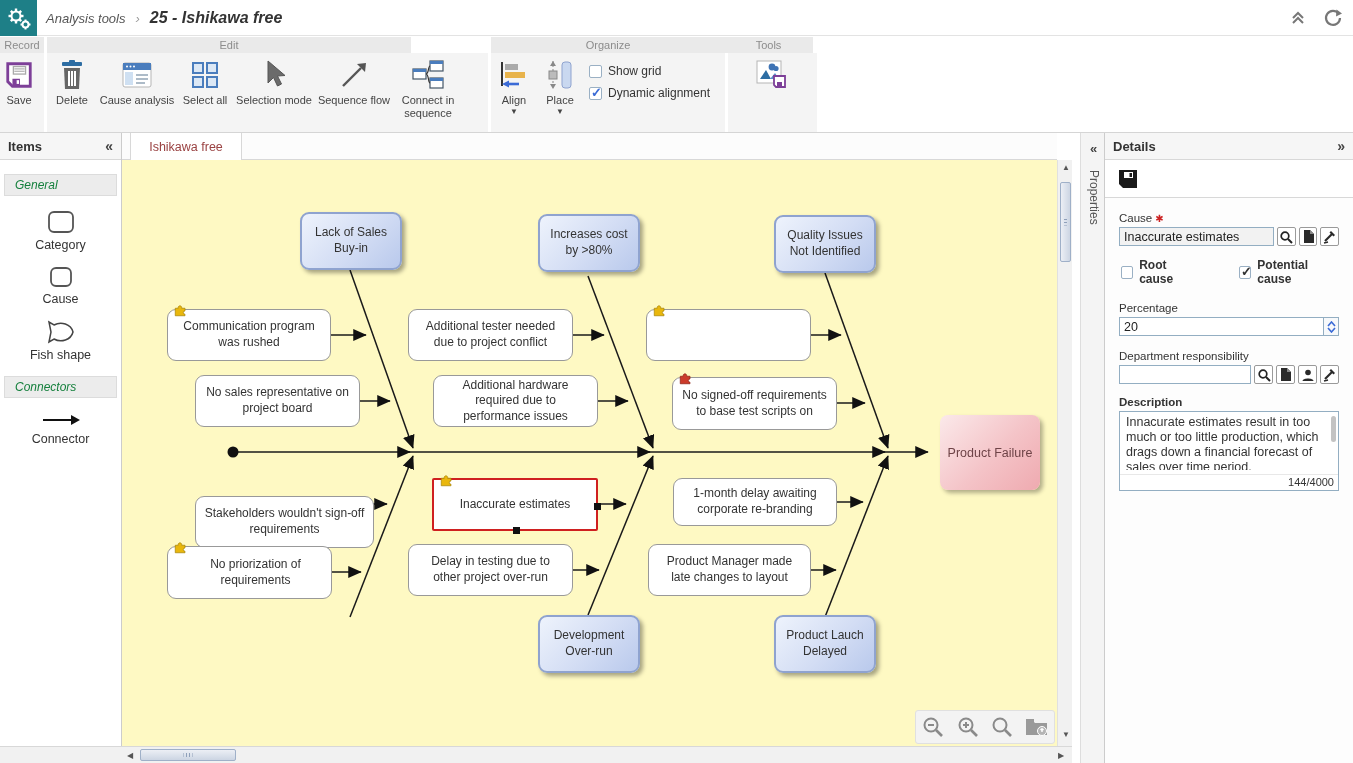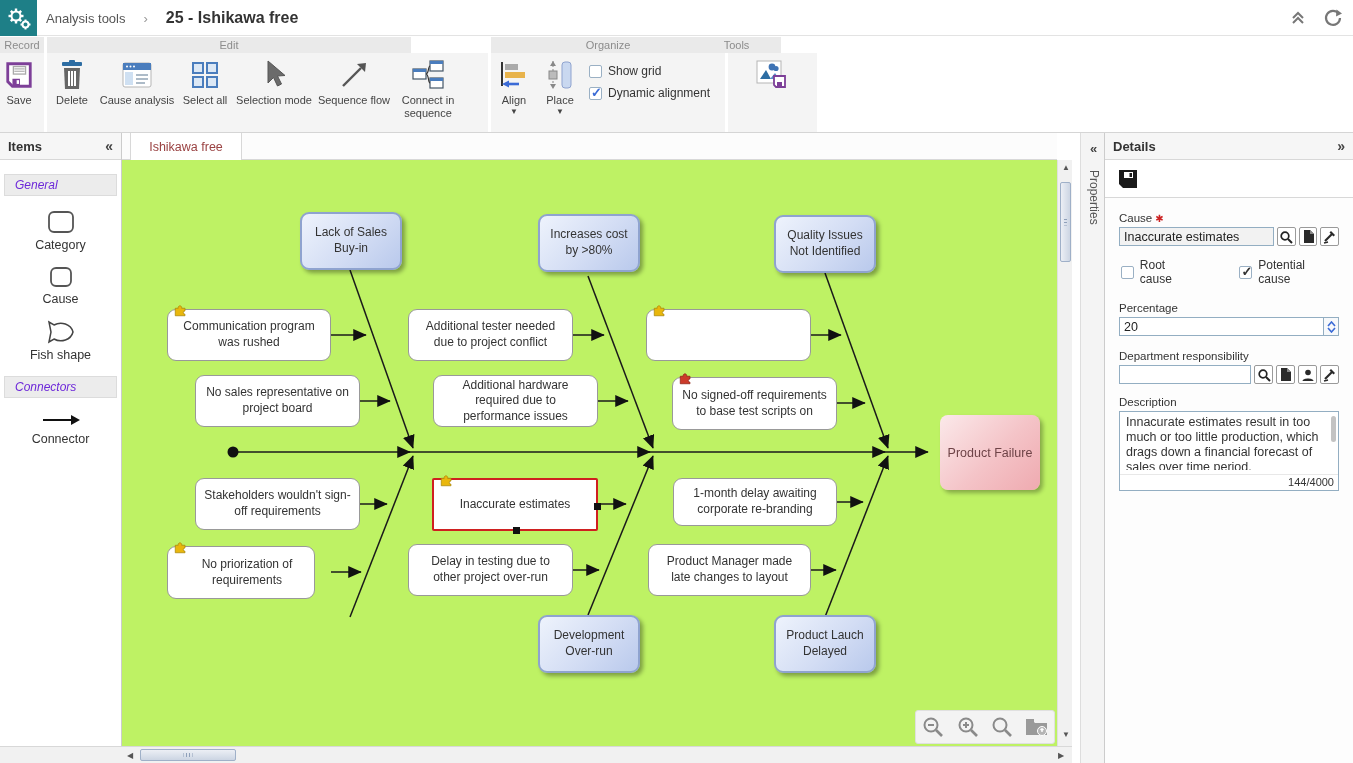--- a/index.html
+++ b/index.html
@@ -2,21 +2,21 @@
 <html><head>
 <meta charset="utf-8">
 <style>
   * { margin:0; padding:0; box-sizing:border-box; }
   html,body { width:1353px; height:763px; overflow:hidden; font-family:"Liberation Sans", sans-serif; background:#fff; }
   .app { position:absolute; inset:0; width:1353px; height:763px; }
 
   
   .topbar { position:absolute; left:0; top:0; width:1353px; height:36px; background:#fff; border-bottom:1px solid #e3e3e3; }
   .logo { position:absolute; left:0; top:0; width:37px; height:36px; background:#1e7f87; display:flex; align-items:center; justify-content:center; }
-  .crumbs { position:absolute; left:46px; top:0; height:36px; display:flex; align-items:center; gap:18px; }
+  .crumbs { position:absolute; left:46px; top:0; height:36px; display:flex; align-items:center; gap:10px;font-style:italic; }
   .crumb-app { font-size:13px; color:#555; }
   .crumb-sep { font-size:13px; color:#999; }
   .crumb-title { font-size:16px; font-weight:bold; color:#333; }
   .top-icons { position:absolute; right:10px; top:0; height:36px; display:flex; align-items:center; gap:16px; }
 
   
   .ribbon { position:absolute; left:0; top:36px; width:1353px; height:97px; background:#fff; border-bottom:1px solid #d5d5d5; }
   .grp-head { position:absolute; top:1px; height:16px; background:#eaeaea; color:#8c8c8c; font-size:11px; text-align:center; line-height:16px; }
   .grp-body { position:absolute; top:17px; height:79px; background:#f4f4f4; display:flex; align-items:flex-start; padding-top:3px; }
   .rbtn { display:flex; flex-direction:column; align-items:center; justify-content:flex-start; gap:2px; padding:2px 2px; cursor:pointer; }
@@ -27,28 +27,28 @@
   .chk-row { display:flex; align-items:center; gap:6px; font-size:12px; color:#333; }
   .cb { width:13px; height:13px; background:#fff; border:1px solid #9ab0c4; border-radius:2px; position:relative; }
   .cb.checked::after { content:"✓"; position:absolute; left:1px; top:-3px; font-size:13px; color:#3b6bd6; font-weight:bold; }
   .cb.dark.checked::after { color:#333; }
 
   
   .sidebar { position:absolute; left:0; top:133px; width:122px; height:630px; background:#fff; border-right:1px solid #ccc; }
   .panel-head { height:27px; background:#f6f6f6; border-bottom:1px solid #d8d8d8; display:flex; align-items:center; justify-content:space-between; padding:0 8px; }
   .panel-head .ph-title { font-size:13px; font-weight:bold; color:#333; }
   .panel-head .ph-chev { font-size:14px; font-weight:bold; color:#444; cursor:pointer; }
-  .sec-head { margin:14px 4px 0 4px; height:22px; background:#ececec; border:1px solid #dcdcdc; display:flex; align-items:center; padding-left:10px; font-size:12px; font-style:italic; color:#6d28d9; }
+  .sec-head { margin:14px 4px 0 4px; height:22px; background:#ececec; border:1px solid #dcdcdc; display:flex; align-items:center; padding-left:10px; font-size:12px; font-style:italic; color:#15803d; }
   .tool-item { display:flex; flex-direction:column; align-items:center; margin-top:14px; cursor:pointer; }
   .tool-item .tlabel { font-size:12.5px; color:#333; margin-top:4px; }
 
   
   .canvas-tabs { position:absolute; left:122px; top:133px; width:935px; height:27px; background:#fcfcfc; border-bottom:1px solid #d8d8d8; }
   .canvas-tab { position:absolute; left:8px; top:0; width:112px; height:27px; background:#fff; border-left:1px solid #d8d8d8; border-right:1px solid #d8d8d8; display:flex; align-items:center; justify-content:center; font-size:12.5px; color:#9a4242; }
-  .canvas { position:absolute; left:122px; top:160px; width:935px; height:586px; background:#bef264; overflow:hidden; }
+  .canvas { position:absolute; left:122px; top:160px; width:935px; height:586px; background:#fef9c3; overflow:hidden; }
   .bones { position:absolute; left:0; top:0; }
 
   .cat { position:absolute; width:102px; height:58px; border:2px solid #8fa3cf; border-radius:9px;
          background:linear-gradient(135deg,#eef3fc 0%,#d3ddf4 55%,#b9c9ec 100%);
          box-shadow:3px 3px 4px rgba(0,0,0,0.35); display:flex; align-items:center; justify-content:center;
          text-align:center; font-size:12px; color:#333; padding:2px 4px; line-height:1.3; cursor:pointer; }
   .cause-box { position:absolute; background:#fff; border:1px solid #999; border-radius:9px; display:flex; align-items:center; justify-content:center; text-align:center; font-size:12px; color:#333; padding:3px 8px; line-height:1.3; cursor:pointer; }
   .cause-box.selected { border:2px solid #cf2020; border-radius:2px; }
   .effect { position:absolute; left:940px; top:415px; width:100px; height:75px; border-radius:8px;
             background:linear-gradient(135deg,#fbe9ea 0%,#f4c3c7 55%,#efaab0 100%);
@@ -79,21 +79,21 @@
   
   .details { position:absolute; left:1105px; top:133px; width:248px; height:630px; background:#fdfdfd; }
   .det-toolbar { height:38px; background:#fff; border-bottom:1px solid #d8d8d8; display:flex; align-items:center; padding-left:12px; }
   .det-body { padding:14px 14px 0 14px; }
   .flabel { font-size:11.5px; color:#333; margin-bottom:3px; display:flex; align-items:center; gap:3px; }
   .req { color:#cc2222; font-size:10px; }
   .frow { display:flex; align-items:center; gap:3px; margin-bottom:12px; }
   .tinput { height:19px; border:1px solid #93aec2; background:#f2f2f2; font-size:12.5px; color:#222; padding:0 4px; font-family:"Liberation Sans",sans-serif; }
   .tinput.white { background:#fff; }
   .ibtn { width:21px; height:19px; background:#fff; border:1px solid #9a9a9a; border-radius:2px; display:flex; align-items:center; justify-content:center; cursor:pointer; }
-  .checks2 { display:flex; gap:40px; margin:2px 0 16px 2px; font-size:12px; color:#333; }
+  .checks2 { display:flex; gap:40px; margin:2px 0 16px 2px; font-size:12px; color:#333;font-weight:bold; }
   .spinwrap { display:flex; margin-bottom:14px; }
   .spin { width:15px; height:19px; border:1px solid #93aec2; border-left:none; background:#f7f9fb; display:flex; flex-direction:column; align-items:center; justify-content:center; cursor:pointer; }
   .desc-wrap { border:1px solid #93aec2; background:#fff; position:relative; }
   .desc-wrap textarea { width:100%; height:58px; border:none; outline:none; resize:none; font-family:"Liberation Sans",sans-serif; font-size:12.5px; color:#333; padding:3px 14px 0 6px; line-height:15px; overflow:hidden; background:#fff; }
   .desc-counter { text-align:right; font-size:11px; color:#333; padding:1px 4px 2px 0; border-top:1px solid #e8e8e8; }
   .desc-thumb { position:absolute; right:2px; top:4px; width:5px; height:26px; background:#c3c3c3; border-radius:3px; }
 
   svg { display:block; }
 </style>
 </head>
@@ -140,21 +140,21 @@
         <path d="M15.5 5.5 A7 7 0 1 0 17 10" fill="none" stroke="#777" stroke-width="2.2"></path>
         <polygon points="13.5,1.5 19,5.5 13,8.5" fill="#777"></polygon>
       </svg>
     </div>
   </div>
 
   <div class="ribbon">
     <div class="grp-head" style="left:0;width:44px;">Record</div>
     <div class="grp-head" style="left:47px;width:364px;">Edit</div>
     <div class="grp-head" style="left:491px;width:234px;">Organize</div>
-    <div class="grp-head" style="left:692px;width:89px;">Tools</div>
+    <div class="grp-head" style="left:724px;width:89px;">Tools</div>
 
     <div class="grp-body" style="left:0;width:44px;">
       <div class="rbtn">
         <span class="ric">
           <svg width="30" height="30" viewBox="0 0 32 32">
             <path d="M4 4 H28 V28 H9 L4 23 Z" fill="#fff" stroke="#7d3f98" stroke-width="3"></path>
             <rect x="10" y="7" width="13" height="8" fill="none" stroke="#aaa" stroke-width="1.4"></rect>
             <line x1="11" y1="9.5" x2="22" y2="9.5" stroke="#aaa" stroke-width="1.2"></line>
             <line x1="11" y1="12" x2="22" y2="12" stroke="#aaa" stroke-width="1.2"></line>
             <path d="M9 20 H17 V27 H9 Z" fill="#7d3f98"></path>
@@ -403,24 +403,24 @@
       <svg class="puzzle" viewBox="0 0 20 20">
           <path d="M3 7 L7 7 A2.4 2.4 0 1 1 11.5 7 L16 7 L16 10.5 A2.2 2.2 0 1 0 16 15 L16 17 L3 17 Z" fill="#e9b70c" stroke="#a8860b" stroke-width="1"></path>
         </svg>
     </div>
     <div class="cause-box" style="left:550px; top:217px; width:165px; height:53px;">
       <svg class="puzzle" viewBox="0 0 20 20">
           <path d="M3 7 L7 7 A2.4 2.4 0 1 1 11.5 7 L16 7 L16 10.5 A2.2 2.2 0 1 0 16 15 L16 17 L3 17 Z" fill="#cc3b2a" stroke="#8f2417" stroke-width="1"></path>
         </svg>
       <span>No signed-off requirements to base test scripts on</span>
     </div>
-    <div class="cause-box" style="left:73px;  top:318px; width:165px; height:52px;justify-content:flex-end;">
+    <div class="cause-box" style="left:73px;  top:336px; width:179px; height:52px;justify-content:flex-end;">
       <span>Stakeholders wouldn't sign-off requirements</span>
     </div>
-    <div class="cause-box" style="left:45px;  top:386px; width:148px; height:53px;padding-left:20px;">
+    <div class="cause-box" style="left:45px;  top:386px; width:165px; height:53px;padding-left:20px;">
       <svg class="puzzle" viewBox="0 0 20 20">
           <path d="M3 7 L7 7 A2.4 2.4 0 1 1 11.5 7 L16 7 L16 10.5 A2.2 2.2 0 1 0 16 15 L16 17 L3 17 Z" fill="#e9b70c" stroke="#a8860b" stroke-width="1"></path>
         </svg>
       <span>No priorization of requirements</span>
     </div>
     <div class="cause-box selected" style="left:310px; top:318px; width:166px; height:53px;">
       <svg class="puzzle" viewBox="0 0 20 20">
           <path d="M3 7 L7 7 A2.4 2.4 0 1 1 11.5 7 L16 7 L16 10.5 A2.2 2.2 0 1 0 16 15 L16 17 L3 17 Z" fill="#e9b70c" stroke="#a8860b" stroke-width="1"></path>
         </svg>
       <span>Inaccurate estimates</span>
@@ -586,21 +586,21 @@
         </span>
         <span class="ibtn">
           <svg width="15" height="15" viewBox="0 0 15 15">
               <line x1="3" y1="12" x2="10" y2="5" stroke="#2a2a2a" stroke-width="2.2"></line>
               <polygon points="9,2 13,6 11.5,7.5 7.5,3.5" fill="#2a2a2a"></polygon>
               <line x1="2" y1="14" x2="6" y2="13" stroke="#2a2a2a" stroke-width="1.6"></line>
             </svg>
         </span>
       </div>
 
-      <div class="flabel" style="margin-top:4px;">
+      <div class="flabel" style="margin-top:4px;font-weight:bold;">
           <span>Description</span>
         </div>
       <div class="desc-wrap">
         <textarea style="">Innacurate estimates result in too much or too little production, which drags down a financial forecast of sales over time period.</textarea>
         <span class="desc-thumb"></span>
         <div class="desc-counter">144/4000</div>
       </div>
     </div>
   </div>
 

